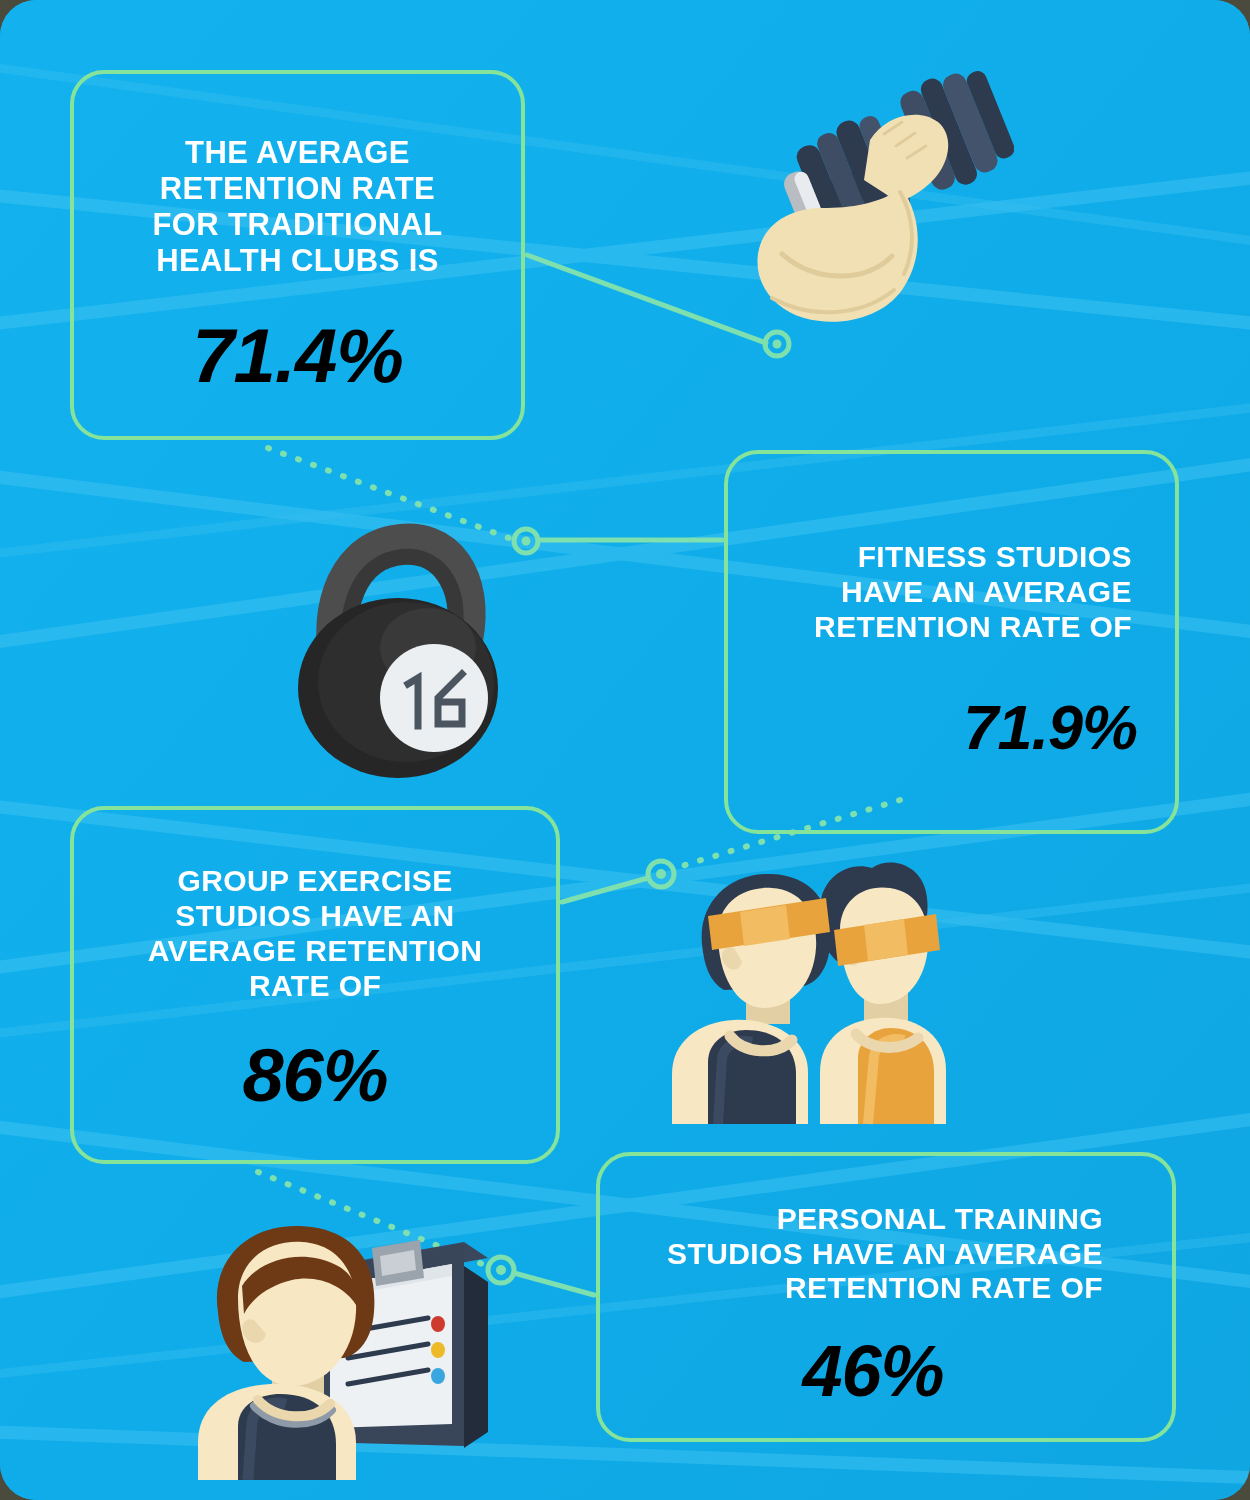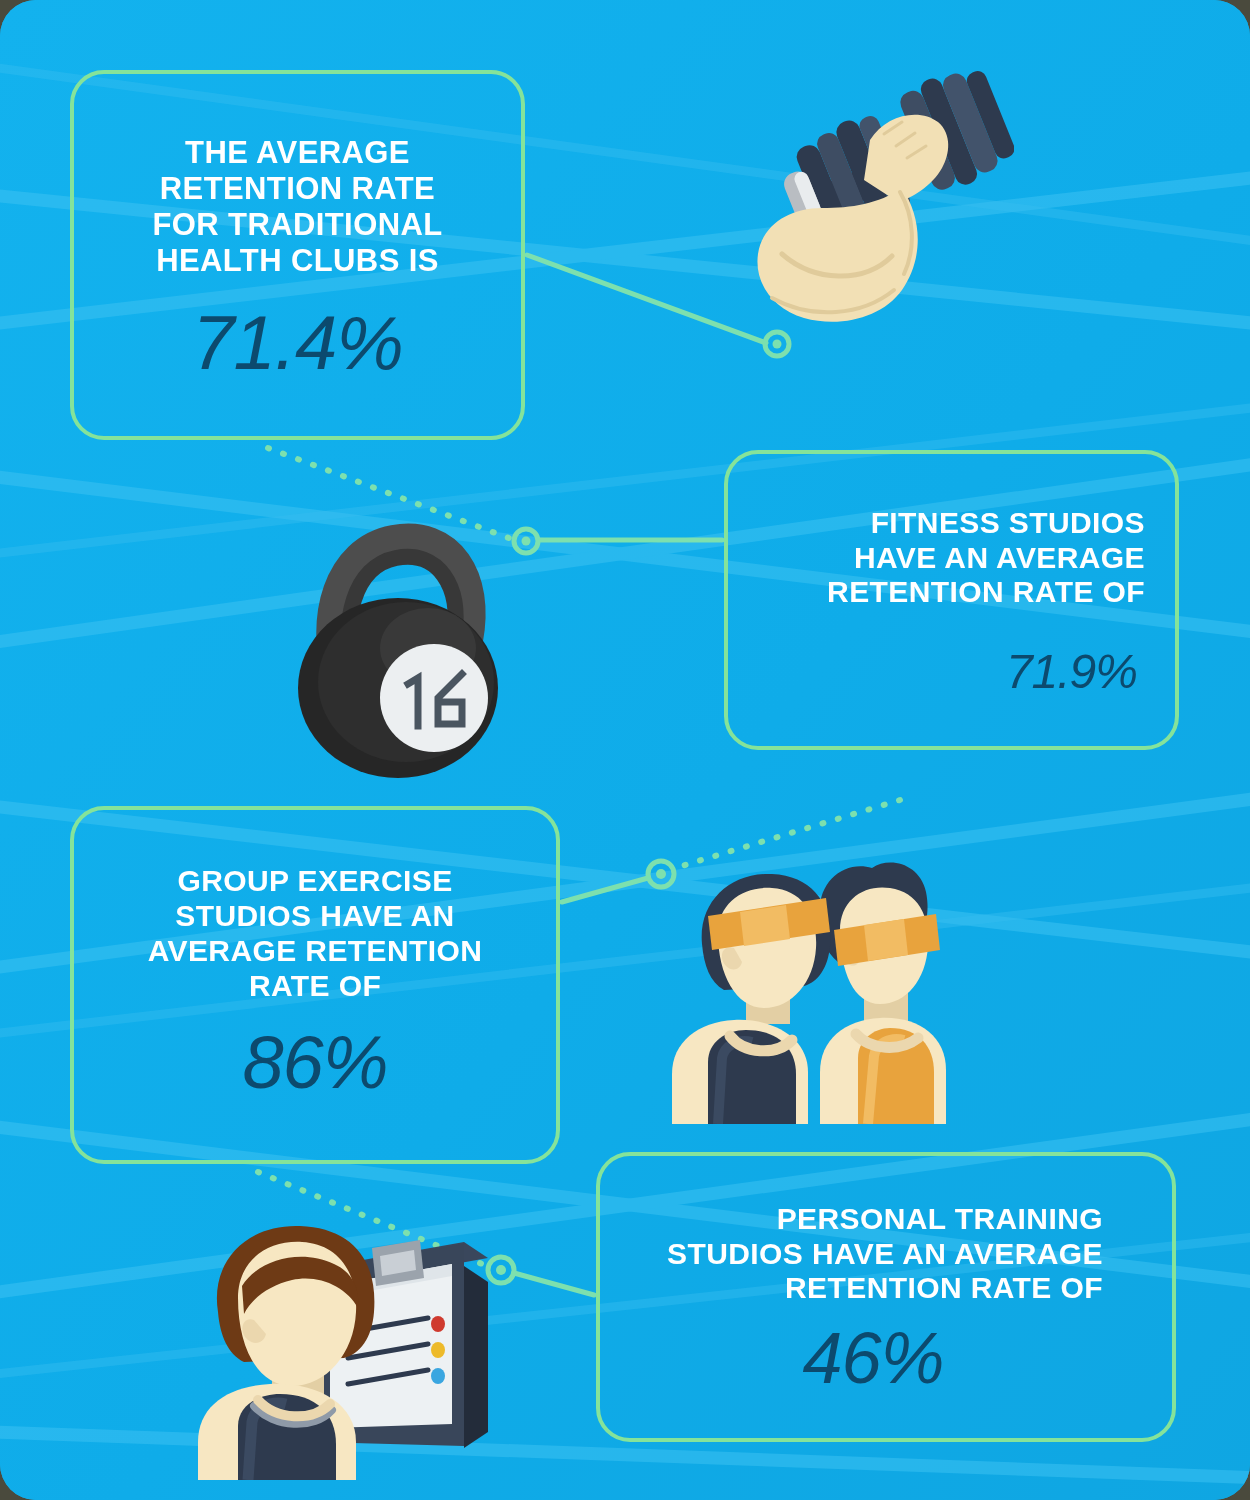--- a/index.html
+++ b/index.html
@@ -49,48 +49,48 @@
     justify-content: center;
     background: transparent;
   }
   .card-text {
     color: #ffffff;
     font-weight: 700;
     letter-spacing: 0.4px;
     line-height: 1.16;
     text-transform: uppercase;
     white-space: pre-line;
-    margin: 0;
+    margin: 13px;
   }
   .card-stat {
-    color: #0c4a6e;
-    font-weight: 400;
+    color: #000000;
+    font-weight: 700;
     font-style: italic;
     letter-spacing: -1px;
     line-height: 1;
     margin: 0;
   }
 
   
   #card-1 {
     left: 70px; top: 70px; width: 455px; height: 370px;
     align-items: center;
     padding: 10px 22px 4px 22px;
   }
   #card-1 .card-text { font-size: 31px; text-align: center; }
   #card-1 .card-stat { font-size: 76px; text-align: center; margin-top: 26px; }
 
   
   #card-2 {
-    left: 724px; top: 450px; width: 455px; height: 300px;
+    left: 724px; top: 450px; width: 455px; height: 384px;
     align-items: flex-end;
     padding: 6px 30px 4px 28px;
   }
   #card-2 .card-text { font-size: 30px; text-align: right; }
-  #card-2 .card-stat { font-size: 48px; text-align: right; margin-top: 38px; margin-right: 8px; }
+  #card-2 .card-stat { font-size: 63px; text-align: right; margin-top: 38px; margin-right: 8px; }
 
   
   #card-3 {
     left: 70px; top: 806px; width: 490px; height: 358px;
     align-items: center;
     padding: 6px 24px 12px 24px;
   }
   #card-3 .card-text { font-size: 30px; text-align: center; }
   #card-3 .card-stat { font-size: 74px; text-align: center; margin-top: 22px; }
 

